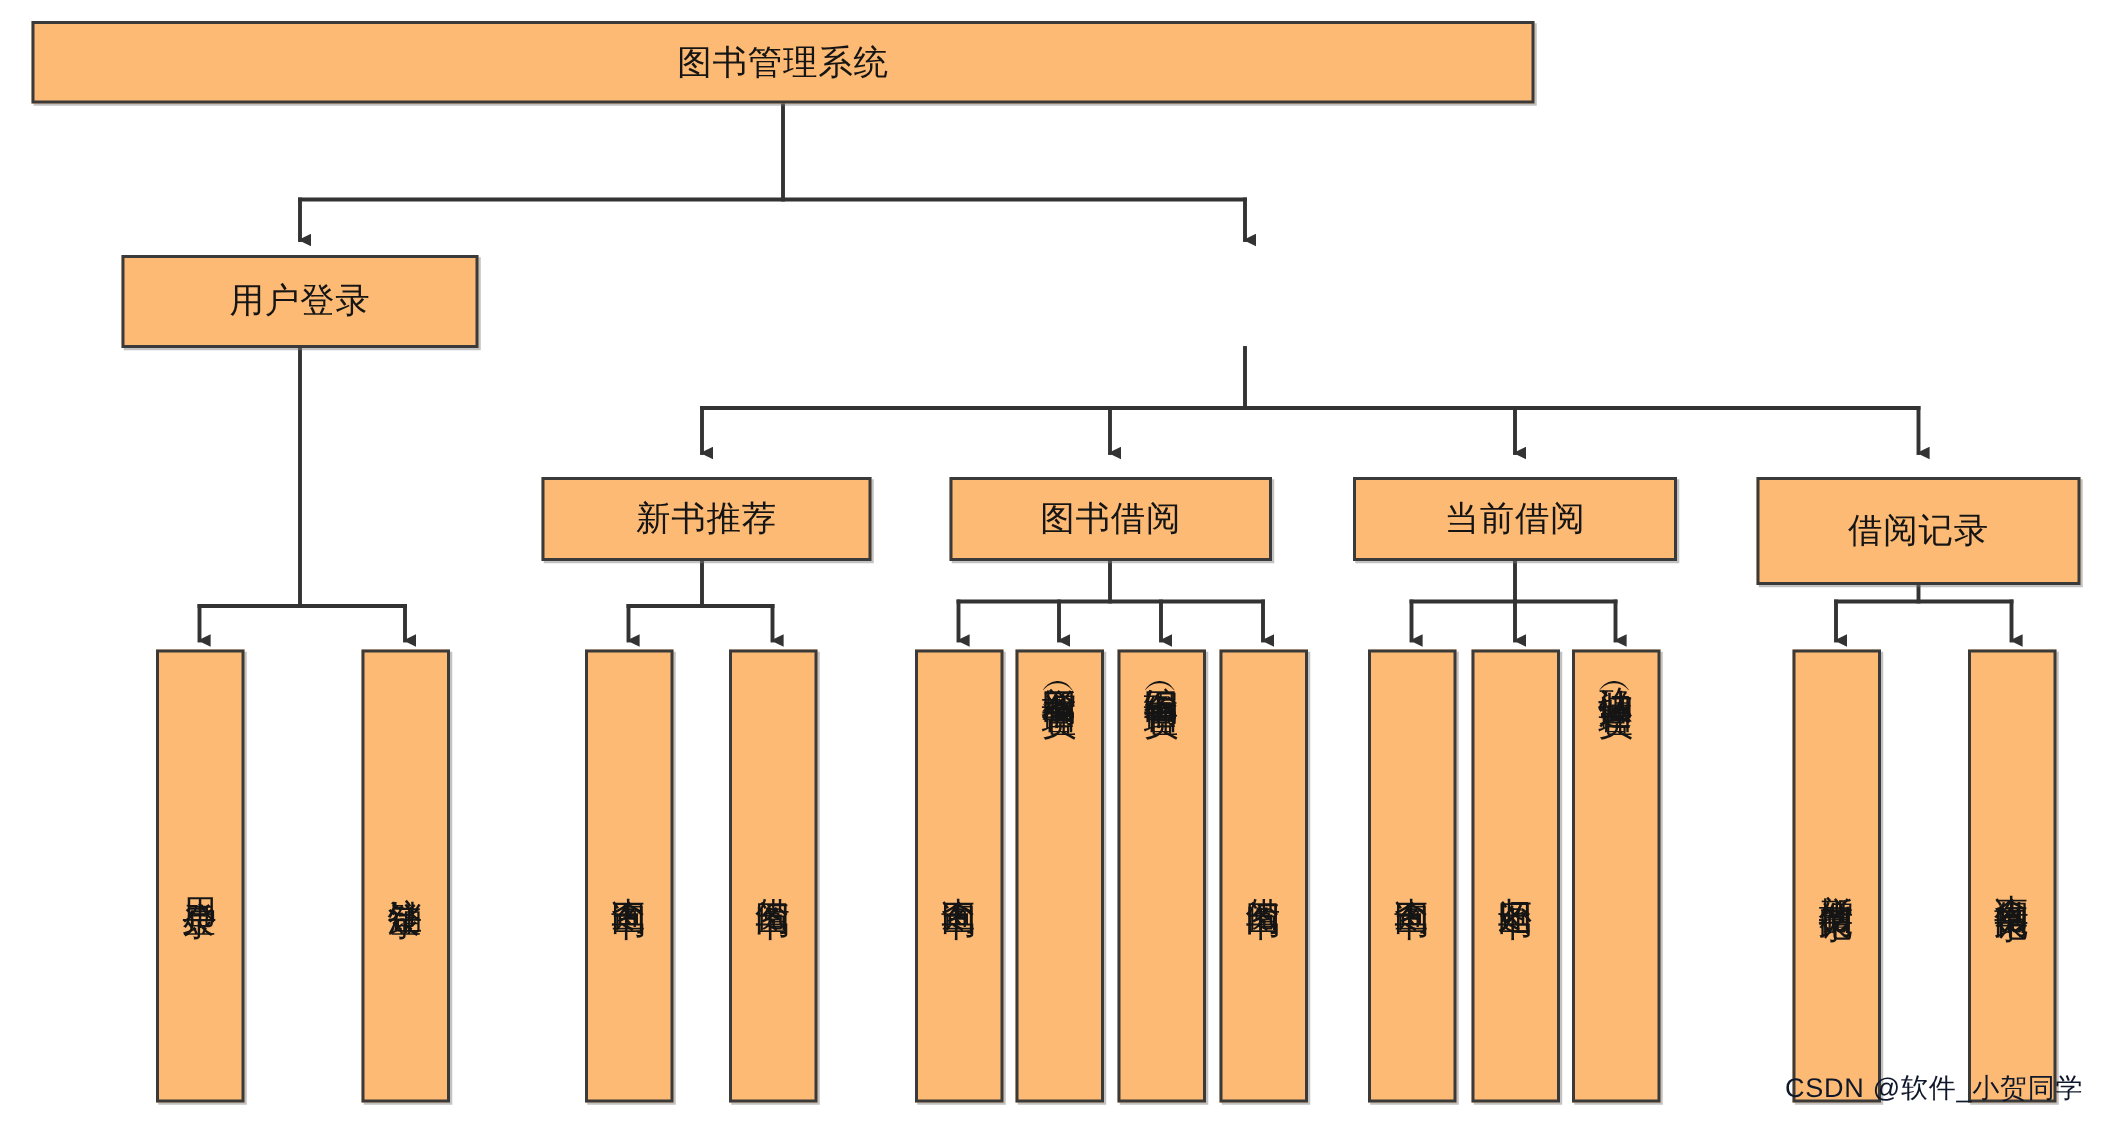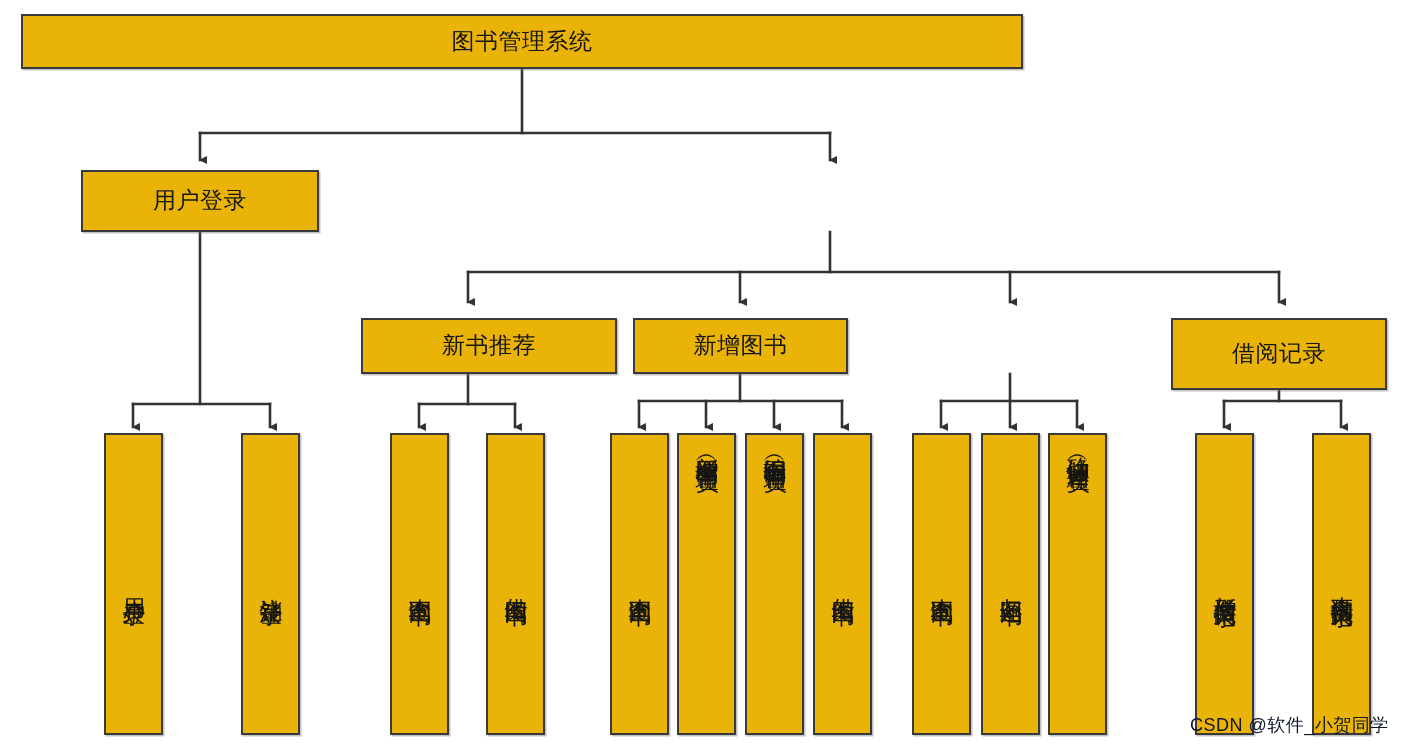--- a/index.html
+++ b/index.html
@@ -23,28 +23,27 @@
     position: absolute;
     left: 0;
     top: 0;
     width: 1405px;
     height: 747px;
     pointer-events: none;
   }
   .node {
     position: absolute;
     box-sizing: border-box;
-    background: #eab308;
+    background: #fdba74;
     border: 2.5px solid #3a3a3a;
     box-shadow: 1.5px 1.5px 0 rgba(120,120,120,0.45);
     display: flex;
     align-items: center;
     justify-content: center;
     text-align: center;
-    font-family: Liberation Serif, serif;
   }
   .node-label {
     font-size: 23px;
     line-height: 1.12;
     color: #151515;
     letter-spacing: 0.5px;
     white-space: nowrap;
   }
   
   .node.horiz .node-label {
@@ -135,28 +134,31 @@
 
   <div class="node horiz" style="left:21px; top:14px; width:1002px; height:55px;">
     <span class="node-label">图书管理系统</span>
   </div>
 
   <div class="node horiz" style="left:81px; top:170px; width:238px; height:62px;">
     <span class="node-label">用户登录</span>
   </div>
 
 
-  <div class="node horiz" style="left:361px; top:318px; width:256px; height:56px;">
+  <div class="node horiz" style="left:361px; top:318px; width:220px; height:56px;">
     <span class="node-label">新书推荐</span>
   </div>
 
   <div class="node horiz" style="left:633px; top:318px; width:215px; height:56px;">
-    <span class="node-label">新增图书</span>
-  </div>
-
+    <span class="node-label">图书借阅</span>
+  </div>
+
+  <div class="node horiz" style="left:902px; top:318px; width:216px; height:56px;">
+    <span class="node-label">当前借阅</span>
+  </div>
 
   <div class="node horiz" style="left:1171px; top:318px; width:216px; height:72px;">
     <span class="node-label">借阅记录</span>
   </div>
 
   <div class="node vert center" style="left:104px; top:433px; width:59px; height:302px;">
     <span class="node-label">用户登录</span>
   </div>
 
   <div class="node vert center" style="left:241px; top:433px; width:59px; height:302px;">

